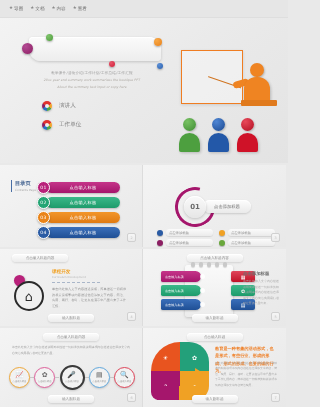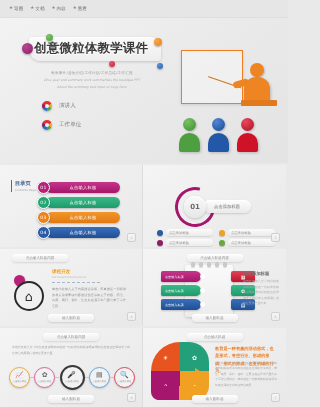--- a/index.html
+++ b/index.html
@@ -282,21 +282,20 @@
 
   <div class="hero">
     <div class="hero-left">
       <div class="title-wrap">
         <div class="title-plate"></div>
         <div class="dot d-purple"></div>
         <div class="dot d-green"></div>
         <div class="dot d-orange"></div>
         <div class="dot d-red"></div>
         <div class="dot d-blue"></div>
-        <div class="title-txt">创意微粒体教学课件</div>
       </div>
       <div class="sub-cn">教学课件/活动介绍/工作计划/工作总结/工作汇报</div>
       <div class="sub-en">20xx year end summary work summarizes the boutique PPT</div>
       <div class="sub-en">About the summary text input or copy here</div>
       <div class="meta">
         <div class="meta-row">
           <span class="ring"></span>
           <span class="meta-lbl">演讲人</span>
         </div>
         <div class="meta-row">

